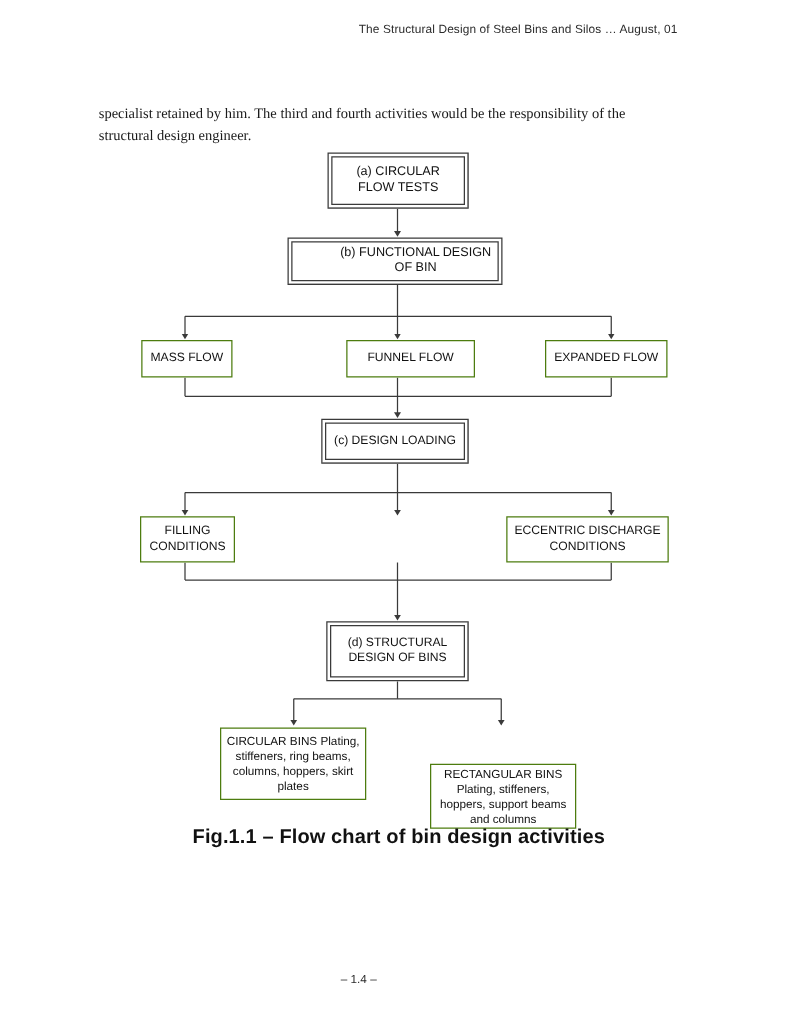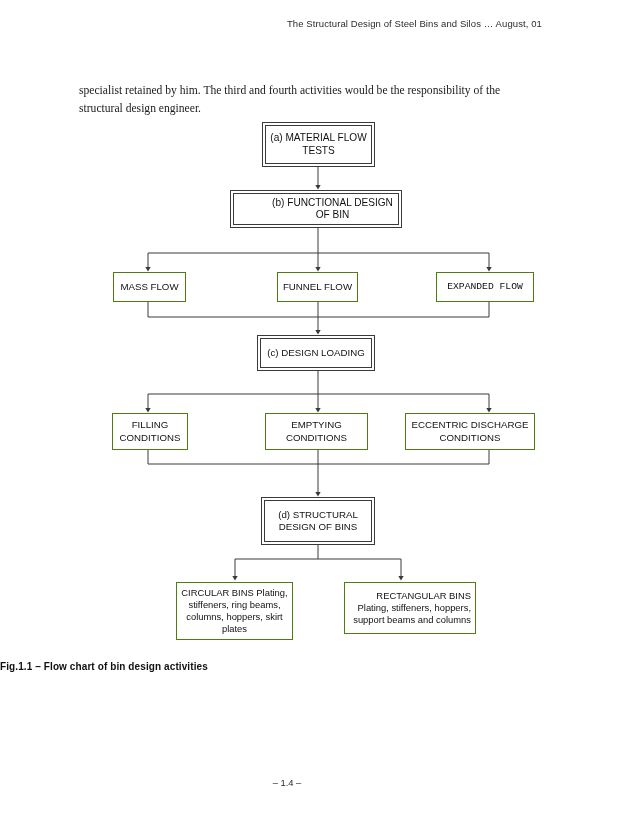--- a/index.html
+++ b/index.html
@@ -34,22 +34,22 @@
   }
   .box.dbl{
     border:1px solid #3a3a3a;
     box-shadow:0 0 0 2px #fff inset, 0 0 0 3px #3a3a3a inset;
     padding:5px 7px;
   }
   .box.t10{font-size:10.1px;}
   .box.t95{font-size:9.4px;line-height:12px;}
 
   .caption{
-    position:absolute;left:0;top:661px;width:638px;text-align:left;
-    font-size:10px;font-weight:bold;color:#111;letter-spacing:.1px;
+    position:absolute;left:0;top:661px;width:638px;text-align:center;
+    font-size:16px;font-weight:bold;color:#111;letter-spacing:.1px;
   }
   .footer{
     position:absolute;left:0;top:777px;width:574px;text-align:center;
     font-size:9.4px;color:#2b2b2b;
   }
 </style>
 </head>
 <body>
 
 <div class="page">
@@ -94,43 +94,42 @@
         <line x1="148" y1="464" x2="489" y2="464"></line>
         <line x1="318" y1="464" x2="318" y2="495" marker-end="url(#ah)"></line>
 
         <line x1="318" y1="545" x2="318" y2="559"></line>
         <line x1="235" y1="559" x2="401" y2="559"></line>
         <line x1="235" y1="559" x2="235" y2="579" marker-end="url(#ah)"></line>
         <line x1="401" y1="559" x2="401" y2="579" marker-end="url(#ah)"></line>
       </g>
     </svg>
 
-    <div class="box dbl t10" style="left:262px;top:122px;width:113px;height:45px;">(a)  MATERIAL FLOW TESTS</div>
+    <div class="box dbl t10" style="left:262px;top:122px;width:113px;height:45px;">(a)  CIRCULAR FLOW TESTS</div>
 
     <div class="box dbl t10" style="left:230px;top:190px;width:172px;height:38px;padding-left:40px;">(b) FUNCTIONAL DESIGN OF BIN</div>
 
     <div class="box" style="left:113px;top:272px;width:73px;height:30px;">MASS FLOW</div>
 
-    <div class="box" style="left:277px;top:272px;width:81px;height:30px;">FUNNEL FLOW</div>
+    <div class="box" style="left:277px;top:272px;width:103px;height:30px;">FUNNEL FLOW</div>
 
-    <div class="box" style="left:436px;top:272px;width:98px;height:30px;font-family:Liberation Mono, monospace;">EXPANDED FLOW</div>
+    <div class="box" style="left:436px;top:272px;width:98px;height:30px;">EXPANDED FLOW</div>
 
     <div class="box dbl" style="left:257px;top:335px;width:118px;height:36px;">(c) DESIGN LOADING</div>
 
     <div class="box" style="left:112px;top:413px;width:76px;height:37px;">FILLING CONDITIONS</div>
 
-    <div class="box" style="left:265px;top:413px;width:103px;height:37px;">EMPTYING CONDITIONS</div>
 
     <div class="box" style="left:405px;top:413px;width:130px;height:37px;">ECCENTRIC DISCHARGE CONDITIONS</div>
 
     <div class="box dbl" style="left:261px;top:497px;width:114px;height:48px;">(d) STRUCTURAL DESIGN OF BINS</div>
 
     <div class="box t95" style="left:176px;top:582px;width:117px;height:58px;">CIRCULAR BINS Plating, stiffeners, ring beams, columns, hoppers, skirt plates</div>
 
-    <div class="box t95" style="left:344px;top:582px;width:132px;height:52px;text-align:right;">RECTANGULAR BINS Plating, stiffeners, hoppers, support beams and columns</div>
+    <div class="box t95" style="left:344px;top:611px;width:117px;height:52px;">RECTANGULAR BINS Plating, stiffeners, hoppers, support beams and columns</div>
 
   </div>
 
   <div class="caption">Fig.1.1 – Flow chart of bin design activities</div>
 
   <div class="footer">– 1.4 –</div>
 
 </div>
 
 </body></html>

